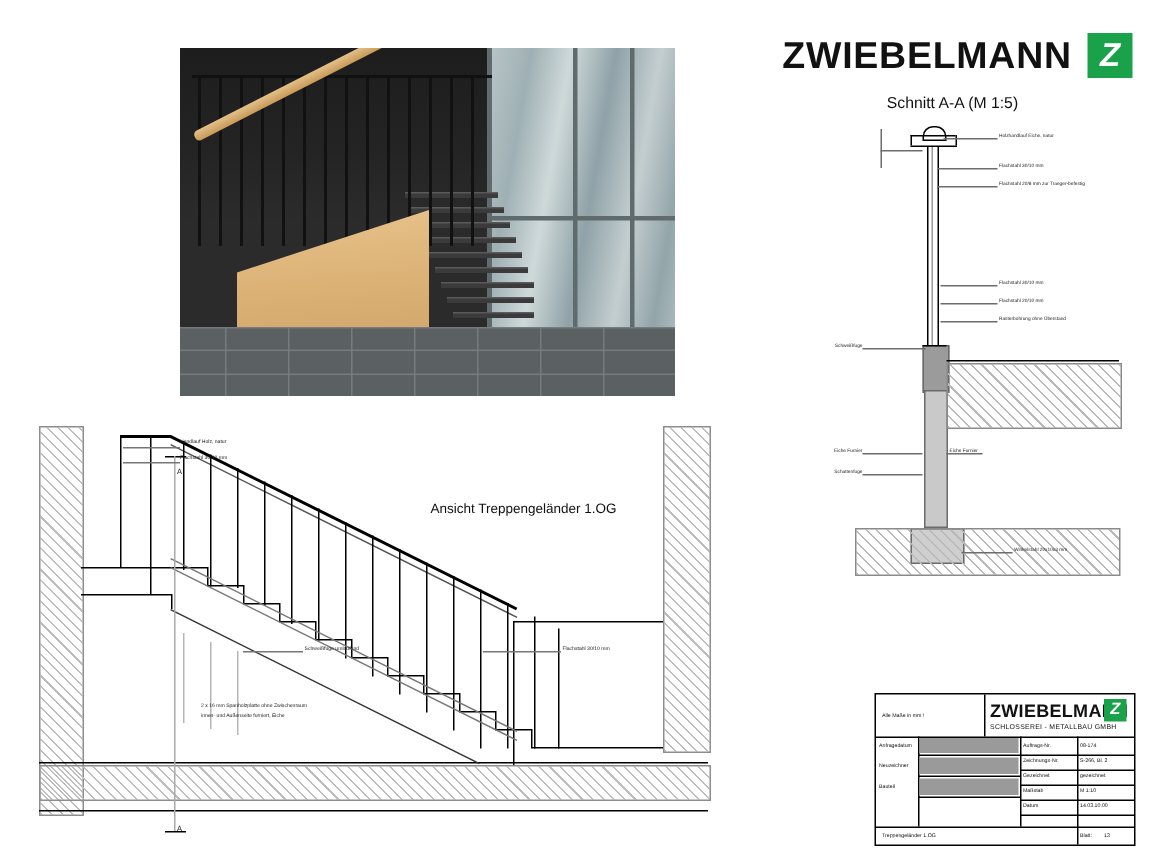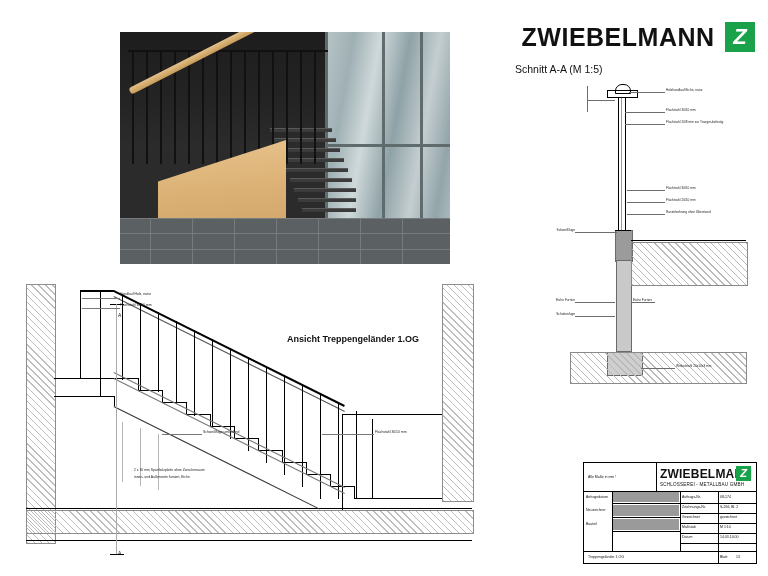--- a/index.html
+++ b/index.html
@@ -132,21 +132,21 @@
   .logo-sub {
     font-size: 14px;
     font-style: italic;
     margin-top: 2px;
     color: #111;
   }
   .section-title {
     position: absolute;
     left: 515px; top: 63px;
     width: 240px;
-    text-align: left;
+    text-align: center;
     font-size: 10.5px;
     color: #111;
   }
 
   
   .detail {
     position: absolute;
     left: 515px; top: 80px;
     width: 245px; height: 340px;
   }
@@ -186,21 +186,20 @@
     color: #222;
     white-space: nowrap;
     line-height: 1.2;
   }
   .e-title {
     position: absolute;
     left: 265px; top: 52px;
     font-size: 9px;
     color: #111;
     white-space: nowrap;
-    font-weight: bold;
   }
   .hatch-v {
     position: absolute;
     background: repeating-linear-gradient(45deg, #bdbdbd 0 1px, transparent 1px 5px);
     border: 1px solid #8d8d8d;
   }
   .hatch-h {
     position: absolute;
     background: repeating-linear-gradient(45deg, #bdbdbd 0 1px, transparent 1px 5px);
     border: 1px solid #8d8d8d;

